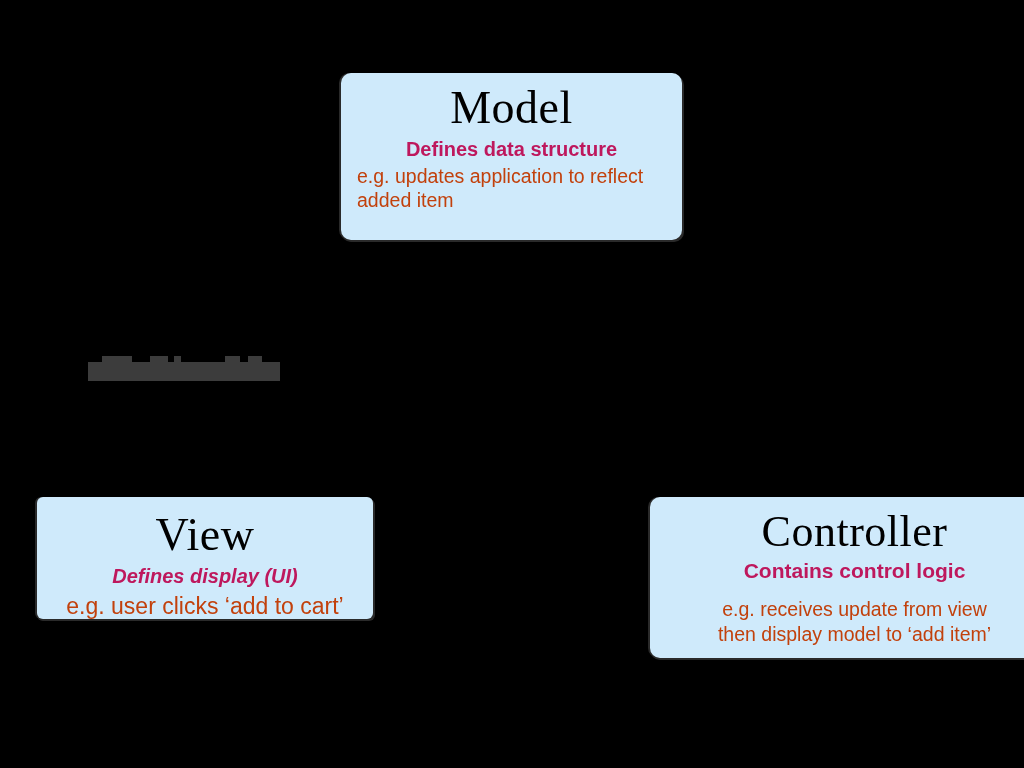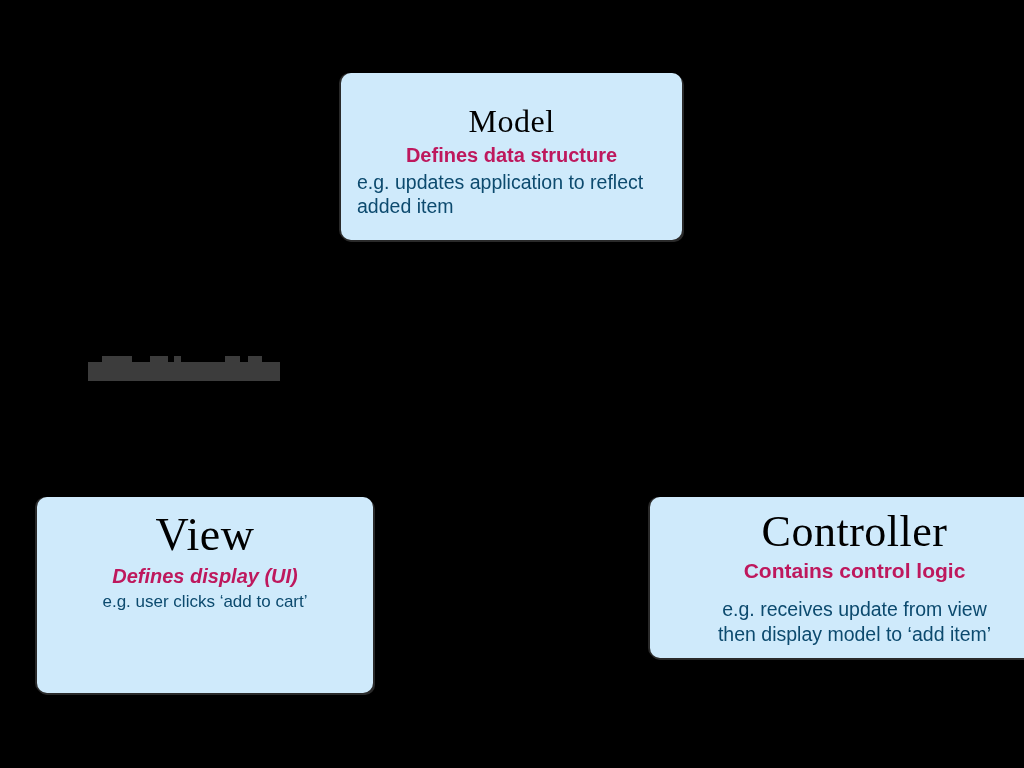--- a/index.html
+++ b/index.html
@@ -52,66 +52,67 @@
   .node-subtitle {
     font-family: "Liberation Sans", sans-serif;
     color: #be185d;
     font-weight: 700;
     line-height: 1.05;
     white-space: nowrap;
   }
 
   .node-example {
     font-family: "Liberation Sans", sans-serif;
-    color: #0c4a6e;
+    color: #c2410c;
     font-weight: 400;
     line-height: 1.22;
   }
 
   
   #node-model {
     left: 341px;
     top: 73px;
     width: 341px;
     height: 167px;
   }
   #node-model .node-title {
-    font-size: 32px;
-    margin-top: 32px;
+    font-size: 46px;
+    margin-top: 12px;
   }
   #node-model .node-subtitle {
     font-size: 20px;
     margin-top: 8px;
   }
   #node-model .node-example {
     font-size: 19.5px;
     margin-top: 5px;
     text-align: left;
     padding-left: 10px;
     padding-right: 4px;
   }
 
   
   #node-view {
     left: 37px;
     top: 497px;
     width: 336px;
-    height: 196px;
+    height: 122px;
+    border-radius: 6px;
   }
   #node-view .node-title {
     font-size: 46px;
     margin-top: 15px;
   }
   #node-view .node-subtitle {
     font-size: 20px;
     margin-top: 8px;
     font-style: italic;
   }
   #node-view .node-example {
-    font-size: 17px;
+    font-size: 23px;
     margin-top: 5px;
   }
 
   
   #node-controller {
     left: 650px;
     top: 497px;
     width: 409px;
     height: 161px;
   }

